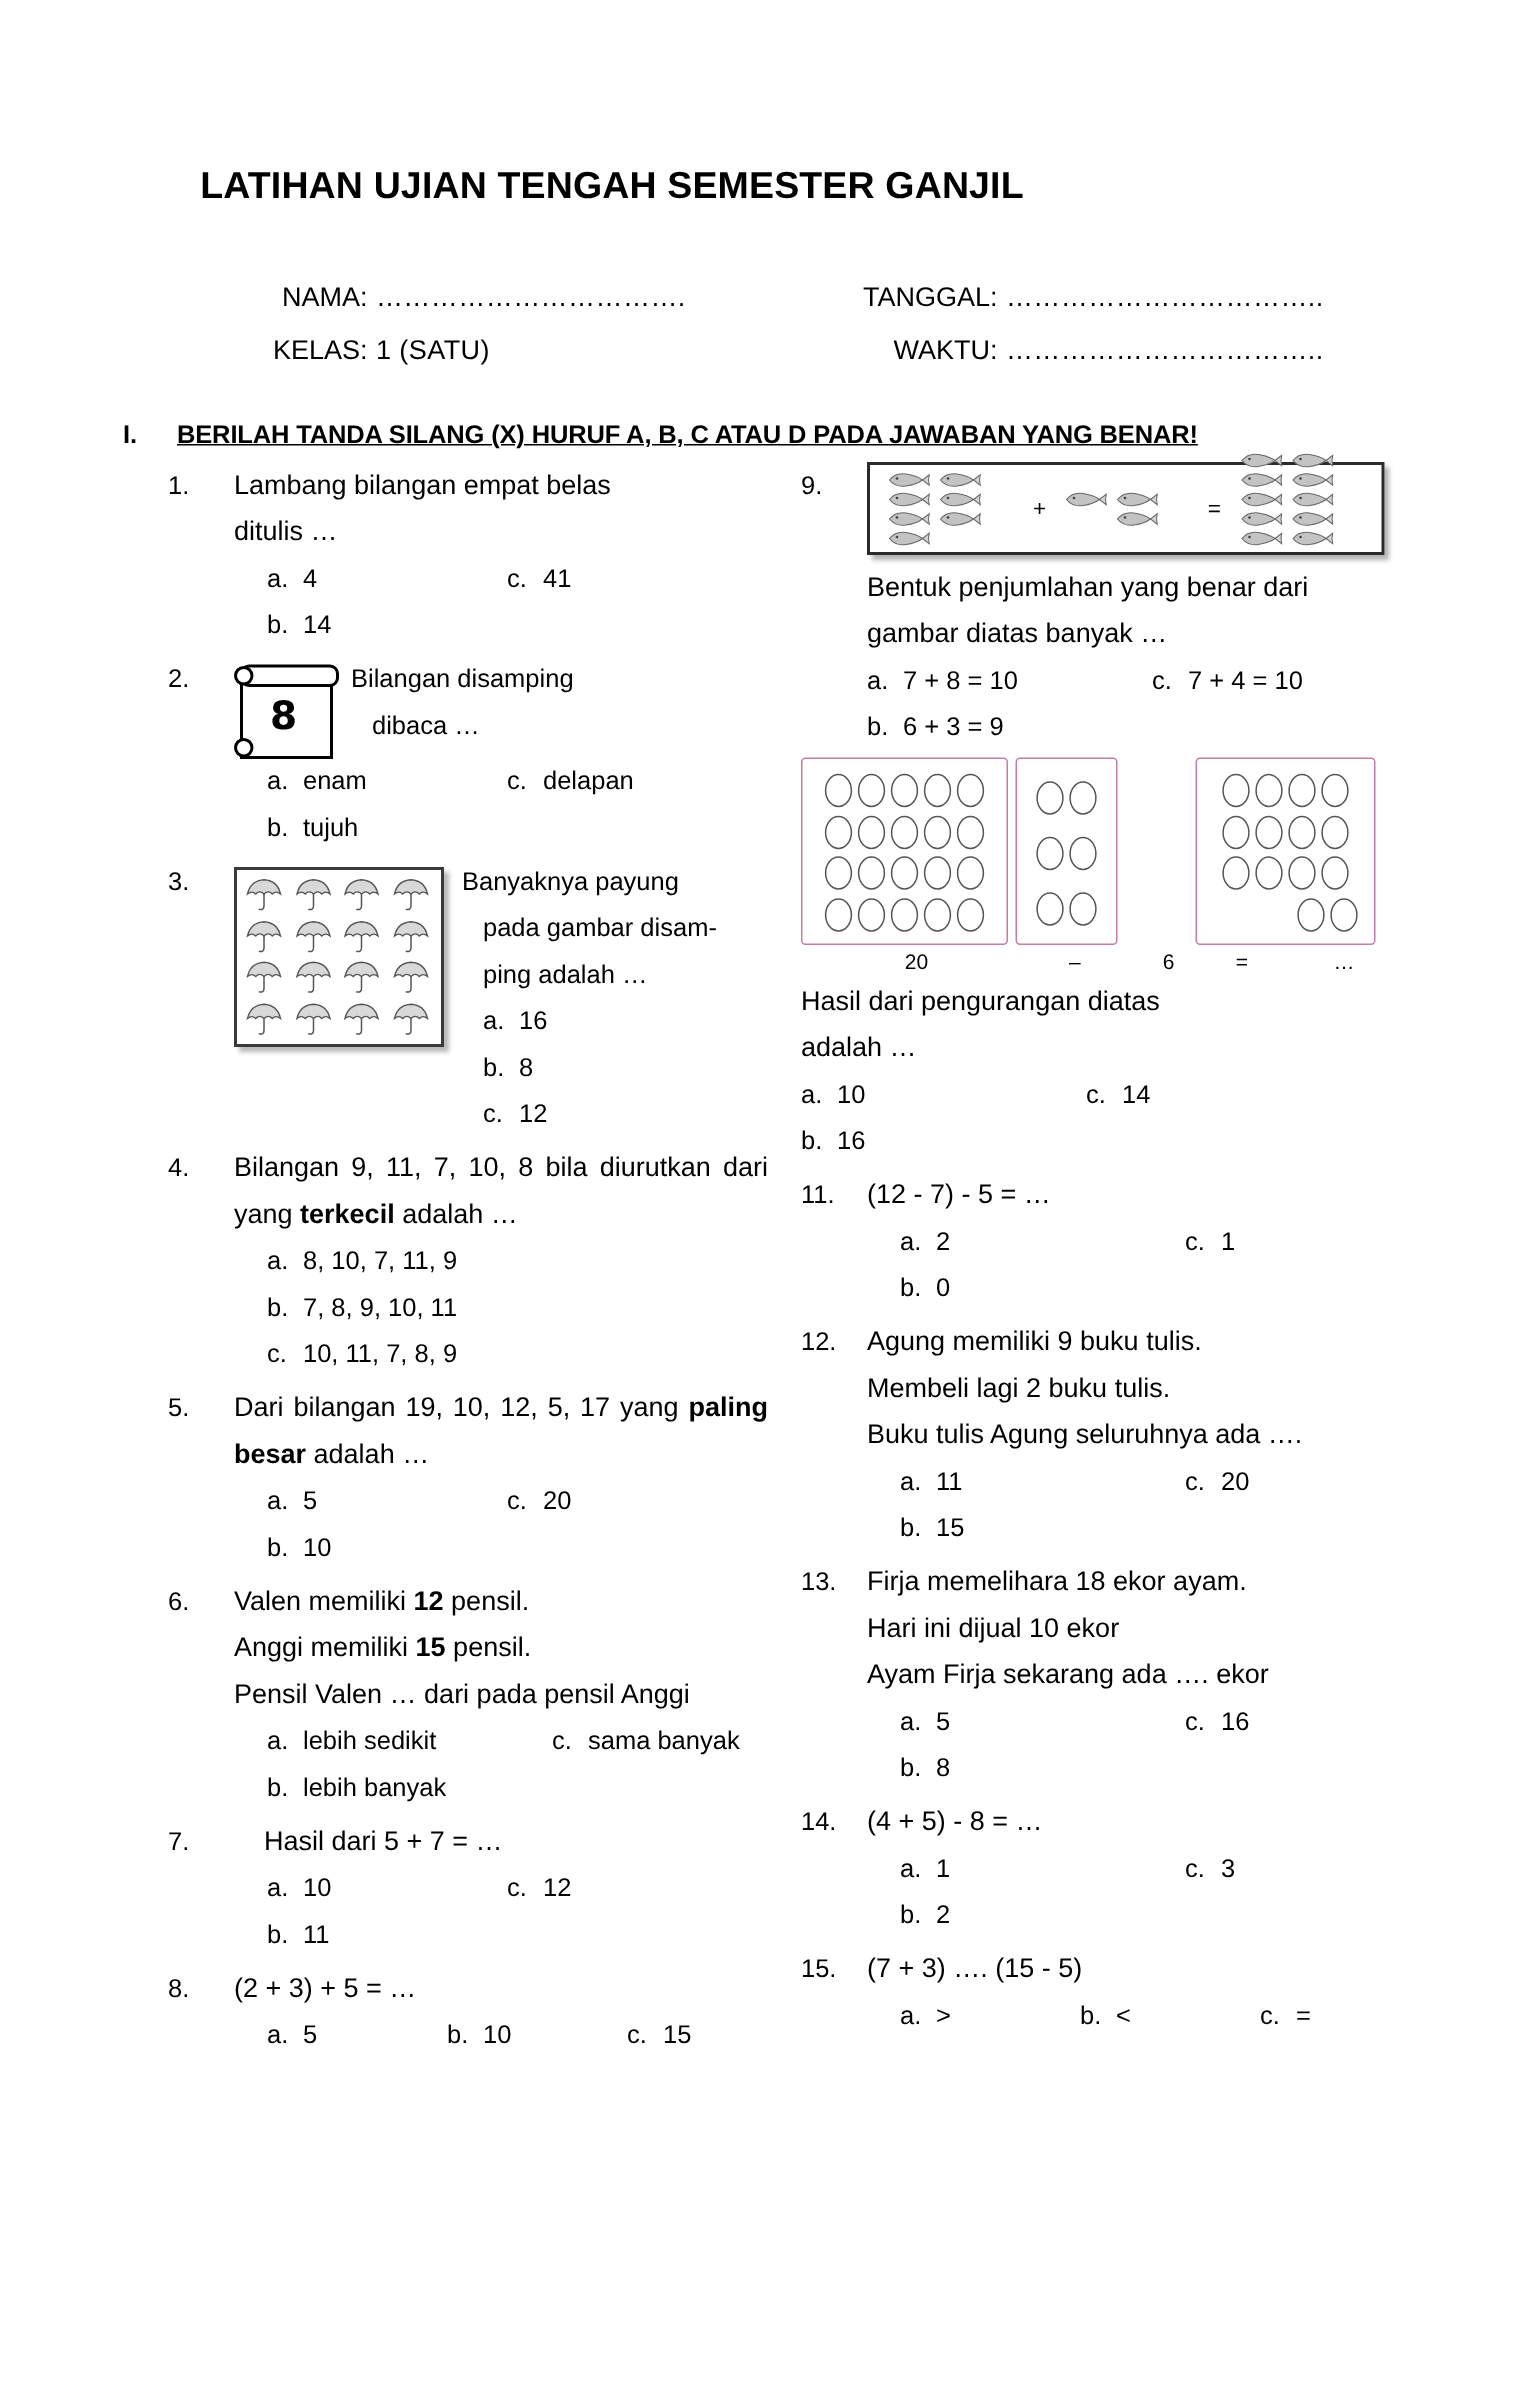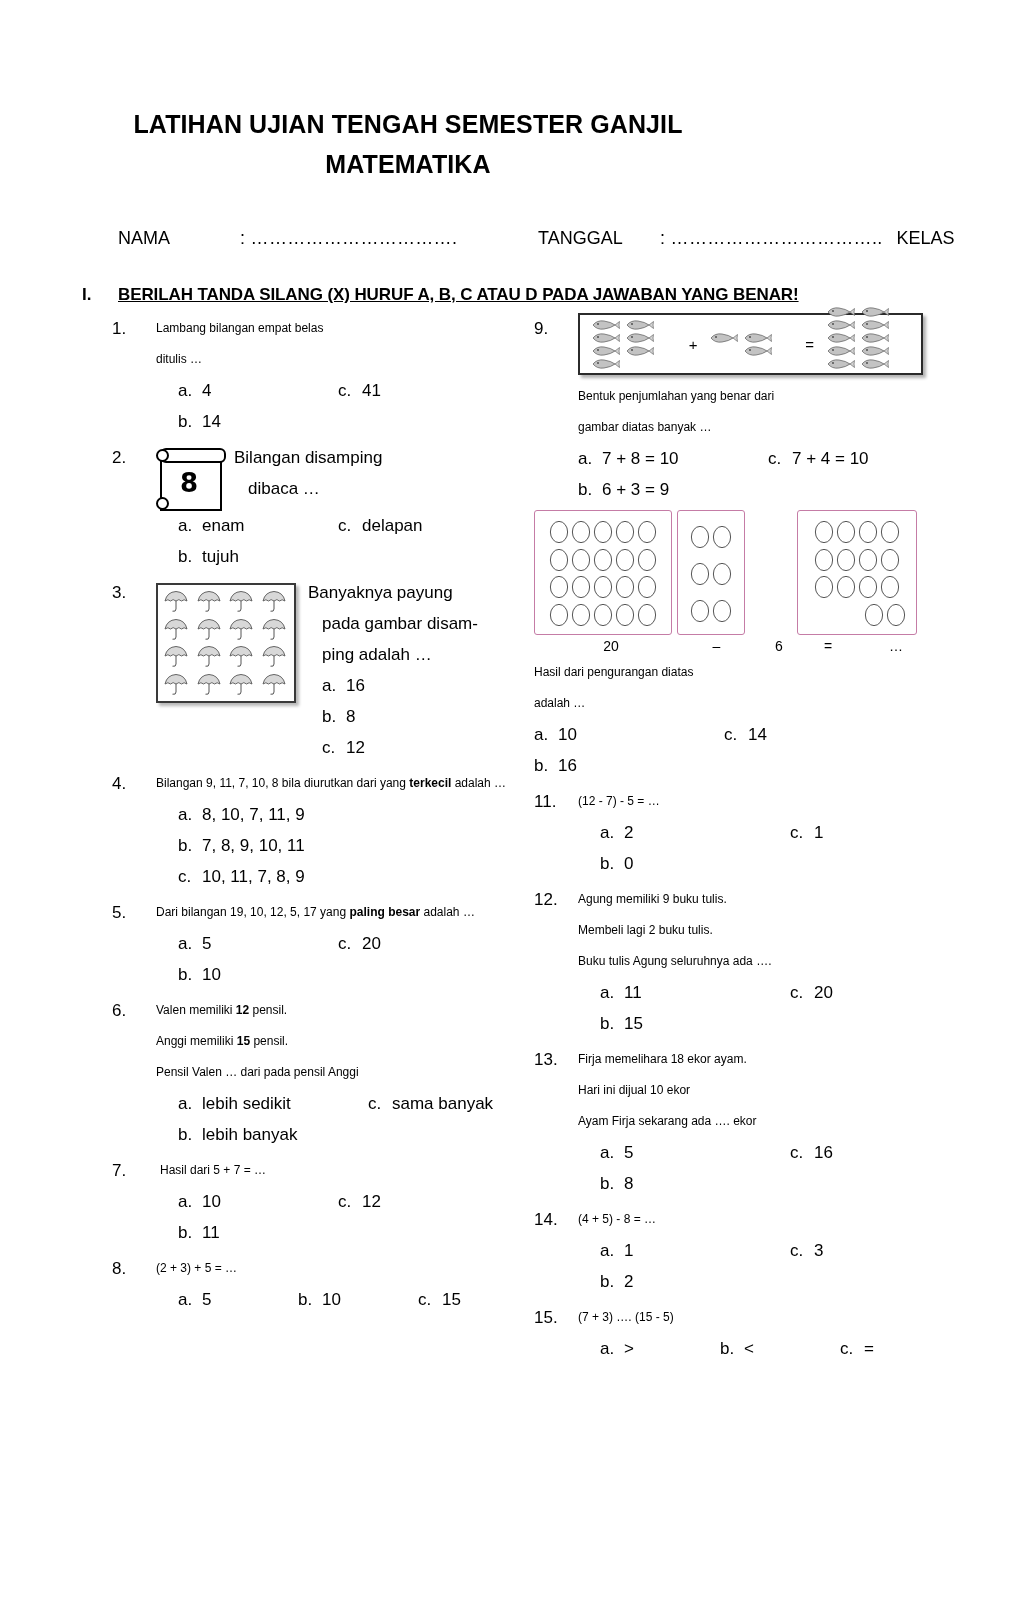--- a/index.html
+++ b/index.html
@@ -35,22 +35,23 @@
     line-height: 40px;
     white-space: nowrap;
   }
 
   
   .ident-block {
     margin-top: 44px;
     padding-left: 118px;
     padding-right: 110px;
     display: flex;
-    flex-direction: row;
+    flex-direction: column;
     gap: 14px;
+    text-align: right;
   }
   .ident-row {
     display: flex;
     align-items: baseline;
     font-size: 18px;
   }
   .ident-cellL {
     display: flex;
     align-items: baseline;
     width: 420px;
@@ -112,21 +113,21 @@
     flex: none;
     font-size: 17px;
     line-height: 31px;
   }
   .q-body {
     flex: 1;
     font-size: 17px;
     line-height: 31px;
   }
   .q-text {
-    font-size: 12px;
+    font-size: 18px;
     line-height: 31px;
   }
   .q-text.justify {
     text-align: justify;
     text-align-last: left;
   }
   .q-text b { font-weight: bold; }
 
   
   .opts {
@@ -307,21 +308,20 @@
   .lbl-eq { width: 46px; }
   .lbl-dots { width: 90px; }
 </style>
 </head>
 <body>
 
 <div class="page">
 
   <div class="doc-header">
     <div class="doc-title-line">LATIHAN UJIAN TENGAH SEMESTER GANJIL</div>
-    <div class="doc-title-line">MATEMATIKA</div>
   </div>
 
   <div class="ident-block">
     <div class="ident-row">
       <div class="ident-cellL">
         <span class="ident-label">NAMA</span>
         <span class="ident-value">: …………………………….</span>
       </div>
       <div class="ident-cellR">
         <span class="ident-label">TANGGAL</span>
@@ -616,21 +616,21 @@
                 <span class="opt-val">lebih banyak</span>
               </div>
             </div>
           </div>
         </div>
       </div>
 
       <div class="q">
         <div class="q-num">7.</div>
         <div class="q-body">
-          <div class="q-text" style="padding-left:4px;">Hasil dari 5 + 7 = …</div>
+          <div class="q-text" style="padding-left:4px;margin-left:16px;">Hasil dari 5 + 7 = …</div>
           <div class="opts opts-indent">
             <div class="opt-row">
               <div class="opt opt-col-a">
                 <span class="opt-key">a.</span>
                 <span class="opt-val">10</span>
               </div>
               <div class="opt">
                 <span class="opt-key">c.</span>
                 <span class="opt-val">12</span>
               </div>

